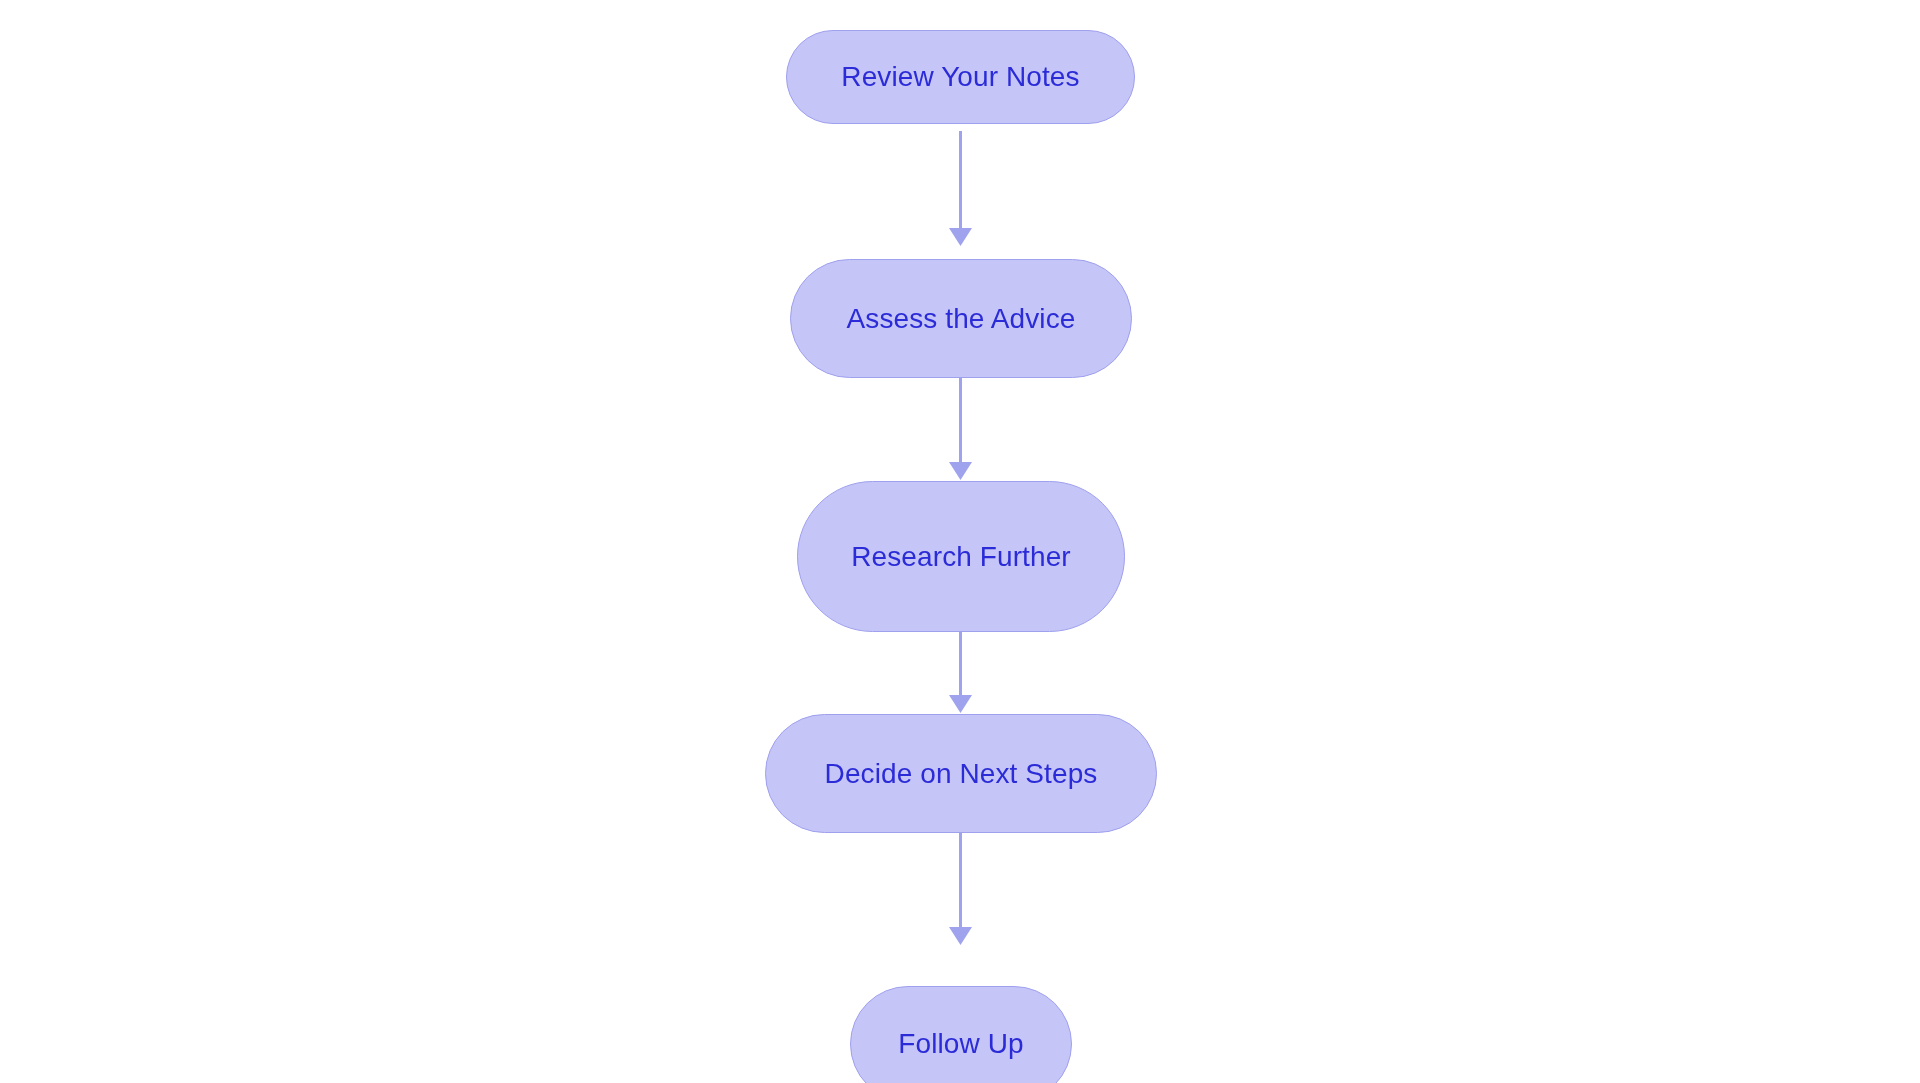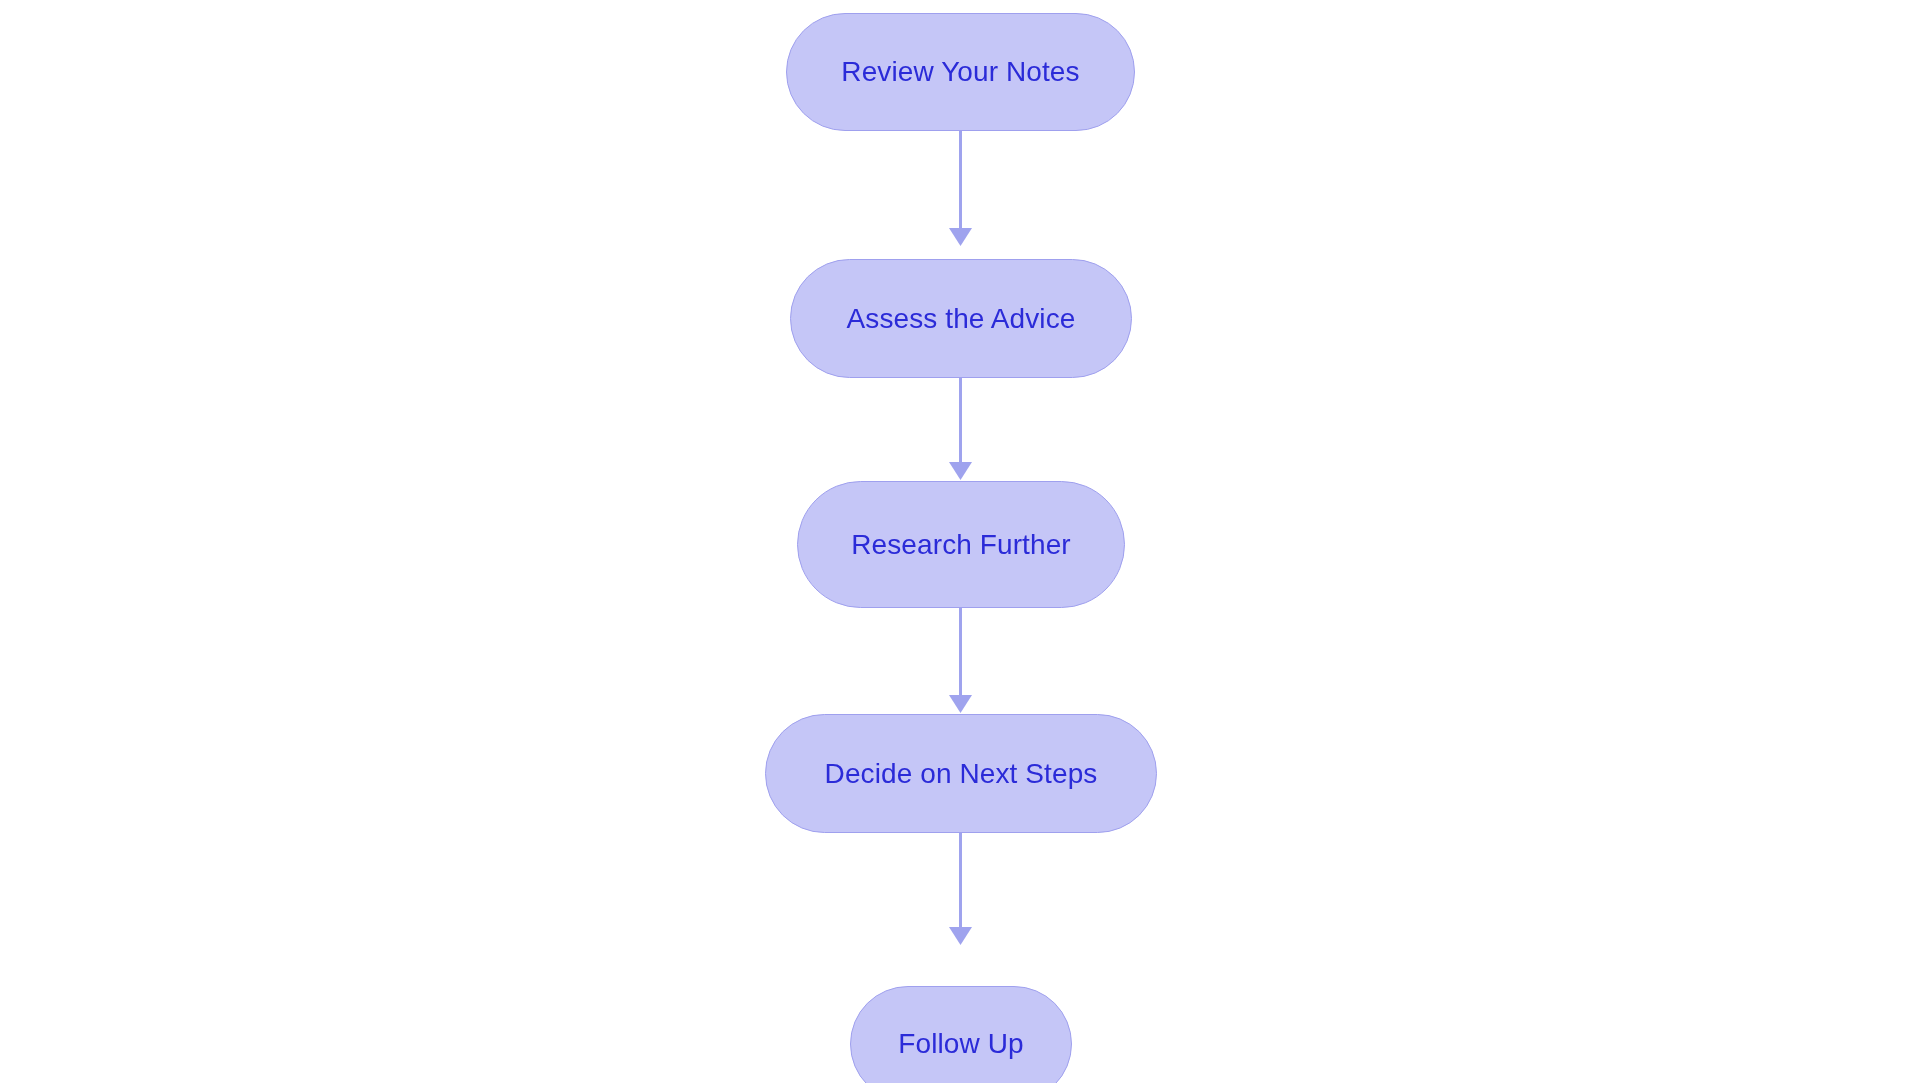--- a/index.html
+++ b/index.html
@@ -50,23 +50,23 @@
   }
 
   .flow-node .node-label {
     color: #2b2bd8;
     font-size: 28px;
     line-height: 1;
     white-space: nowrap;
   }
 
   
-  #node-0 { left: 786px;  top: 13px;  width: 349px; height: 118px; text-align: center; }
+  #node-0 { left: 786px;  top: 30px;  width: 349px; height: 94px; text-align: center; }
   #node-1 { left: 790px;  top: 247px; width: 342px; height: 119px; margin-top: 12px; }
-  #node-2 { left: 797px;  top: 481px; width: 328px; height: 127px; }
+  #node-2 { left: 797px;  top: 481px; width: 328px; height: 151px; }
   #node-3 { left: 765px;  top: 714px; width: 392px; height: 119px; }
   #node-4 { left: 850px;  top: 946px; width: 222px; height: 116px; margin-top: 40px; }
 </style>
 </head>
 <body>
 
 <div id="flowchart-canvas">
 
   <svg id="edge-layer" viewBox="0 0 1920 1083" width="1920" height="1083" xmlns="http://www.w3.org/2000/svg">
 

